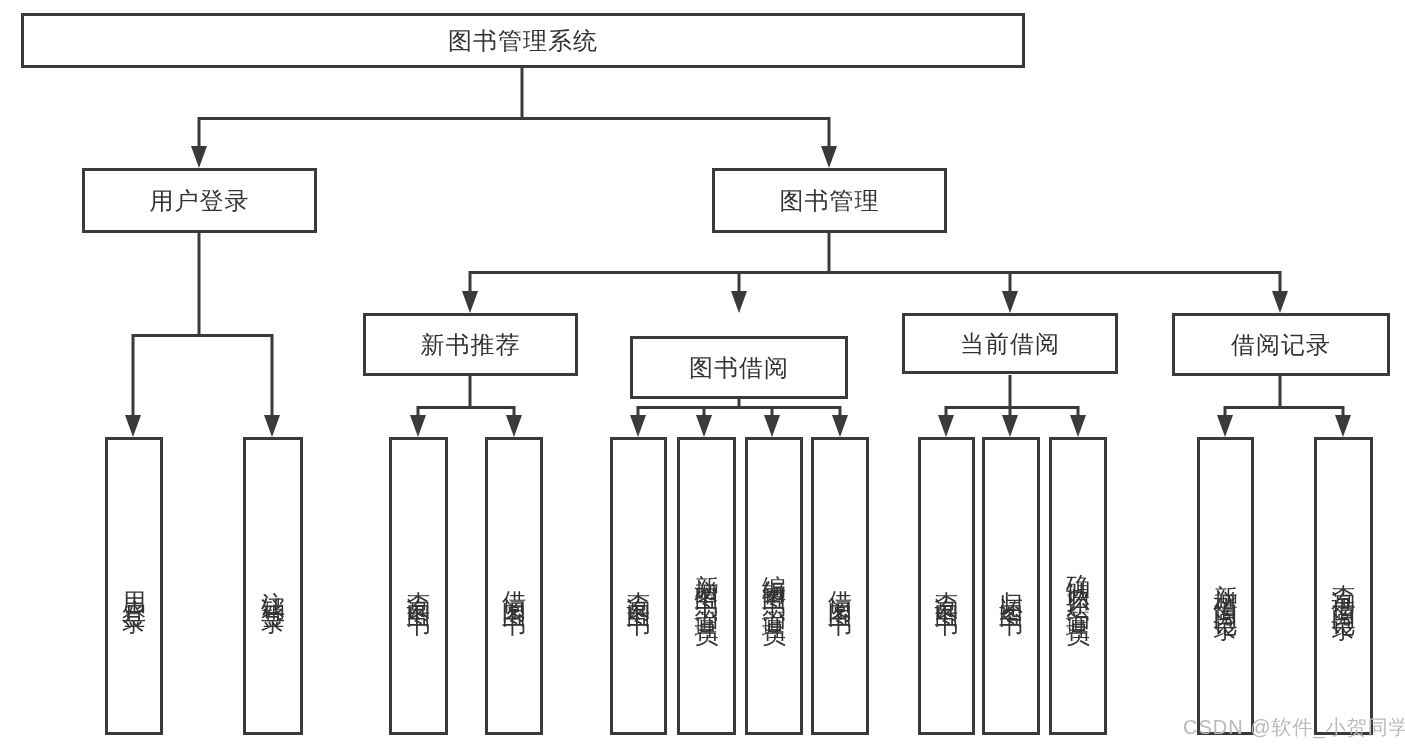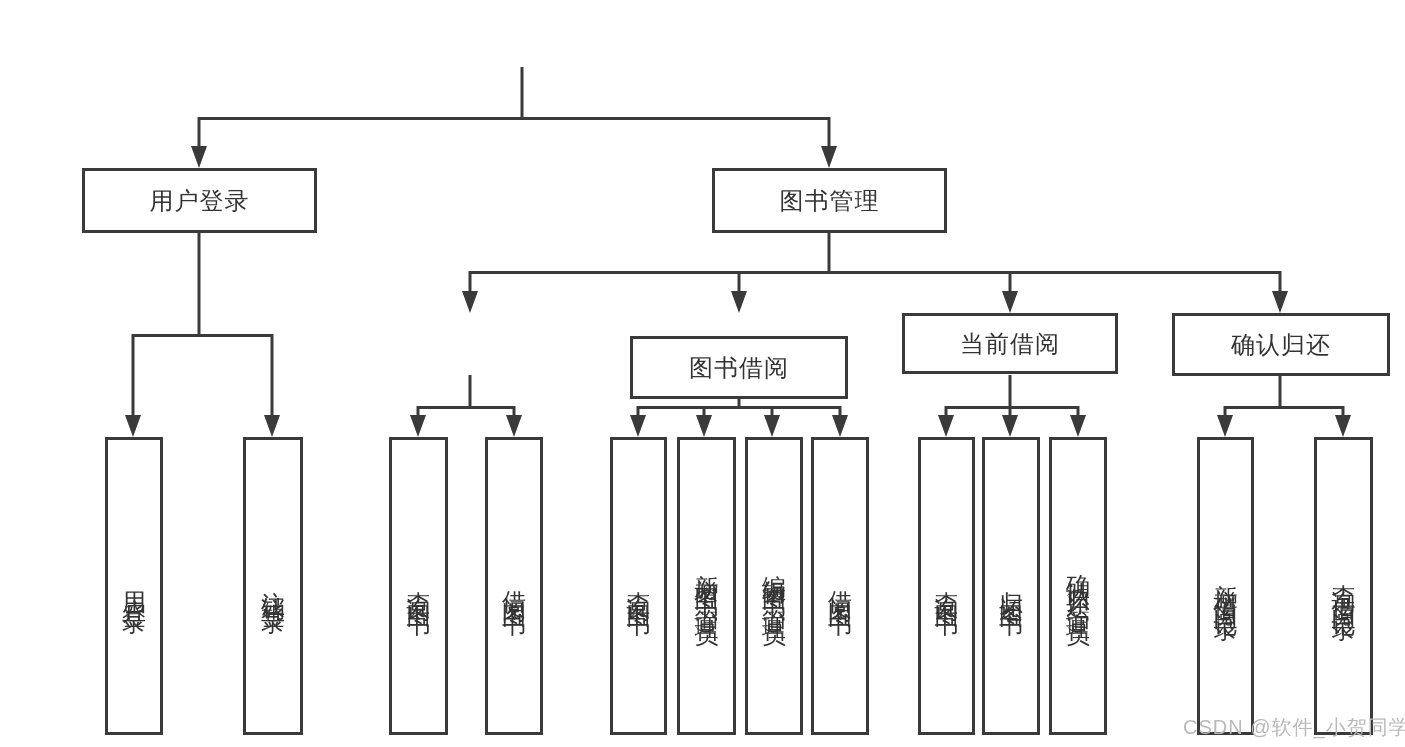--- a/index.html
+++ b/index.html
@@ -82,36 +82,42 @@
       <path d="M772 437 L764 415 L780 415 Z"></path>
       <path d="M840 437 L832 415 L848 415 Z"></path>
       <path d="M946 437 L938 415 L954 415 Z"></path>
       <path d="M1010 437 L1002 415 L1018 415 Z"></path>
       <path d="M1078 437 L1070 415 L1086 415 Z"></path>
       <path d="M1225 437 L1217 415 L1233 415 Z"></path>
       <path d="M1343 437 L1335 415 L1351 415 Z"></path>
     </g>
   </svg>
 
+  <div class="node" style="left:21px;top:13px;width:1004px;height:55px;">
+    <span>图书管理系统</span>
+  </div>
 
   <div class="node" style="left:82px;top:168px;width:235px;height:65px;">
     <span>用户登录</span>
   </div>
   <div class="node" style="left:712px;top:168px;width:235px;height:65px;">
     <span>图书管理</span>
   </div>
 
+  <div class="node" style="left:363px;top:313px;width:215px;height:63px;">
+    <span>新书推荐</span>
+  </div>
   <div class="node" style="left:630px;top:313px;width:218px;height:63px;margin-top:23px;">
     <span>图书借阅</span>
   </div>
   <div class="node" style="left:902px;top:313px;width:216px;height:61px;">
     <span>当前借阅</span>
   </div>
   <div class="node" style="left:1172px;top:313px;width:218px;height:63px;">
-    <span>确认归还</span>
+    <span>借阅记录</span>
   </div>
 
   <div class="node vnode" style="left:105px;top:437px;width:58px;height:298px;">
     <span>用户登录</span>
   </div>
   <div class="node vnode" style="left:243px;top:437px;width:60px;height:298px;">
     <span>注销登录</span>
   </div>
 
   <div class="node vnode" style="left:389px;top:437px;width:59px;height:298px;">

